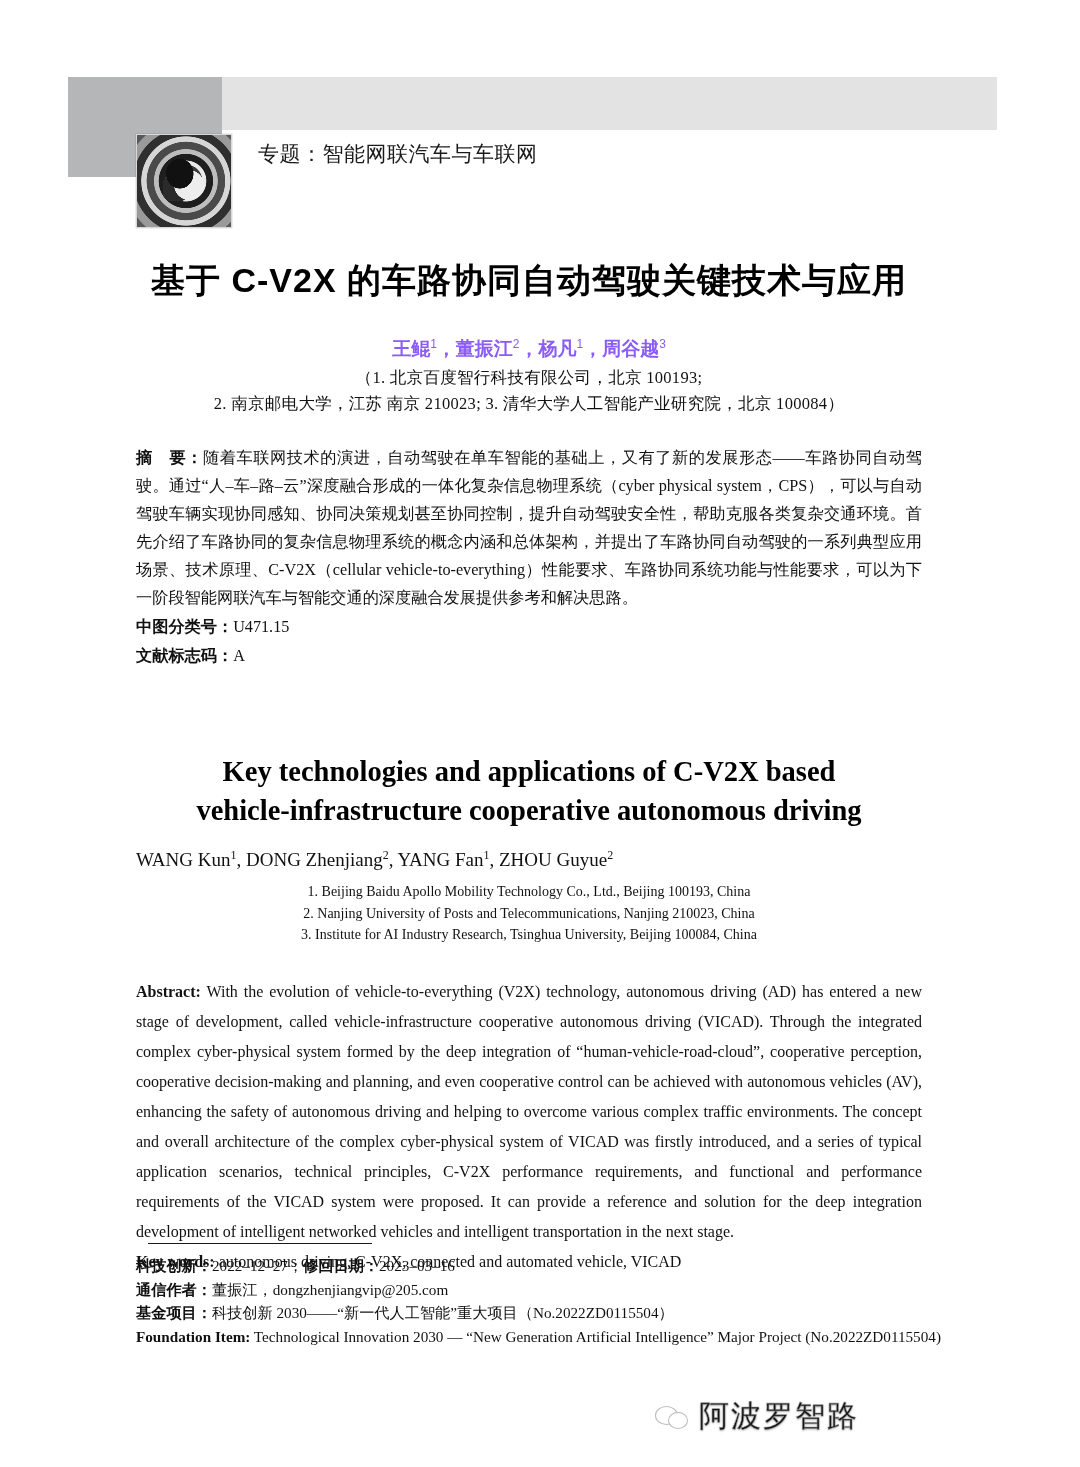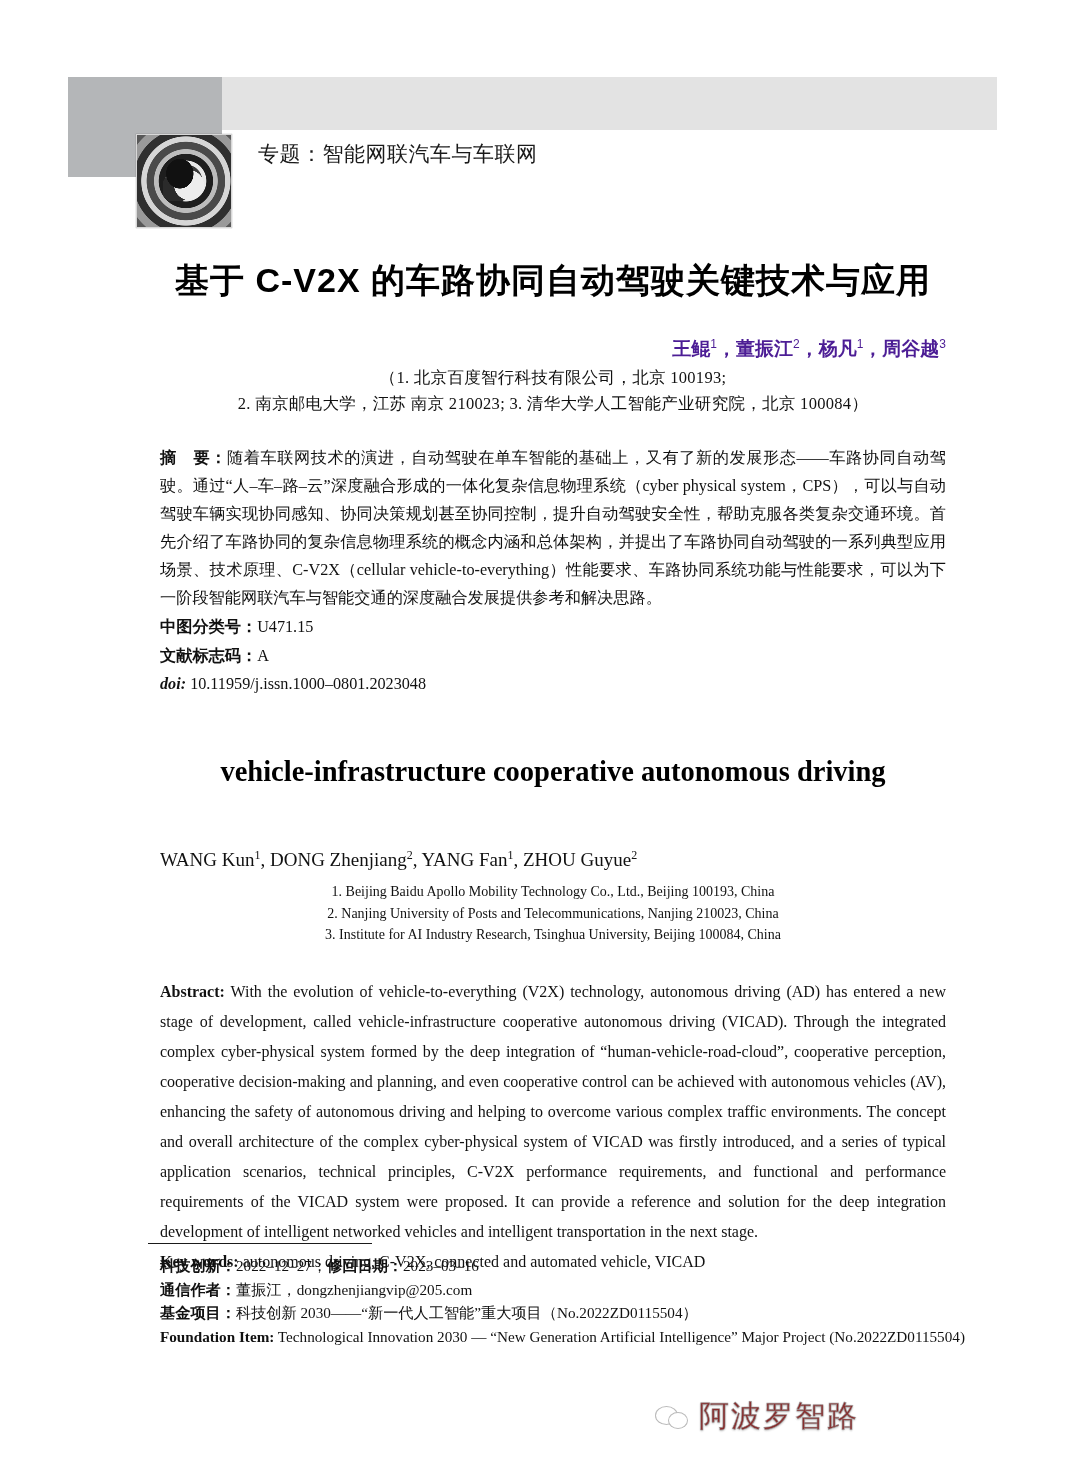--- a/index.html
+++ b/index.html
@@ -65,43 +65,43 @@
     font-family: "Liberation Sans", "DejaVu Sans", sans-serif;
     font-size: 21px;
     letter-spacing: 0.5px;
     color: #1a1a1a;
     white-space: nowrap;
   }
 
   
   .col {
     position: absolute;
-    left: 160px;
+    left: 136px;
     width: 786px;
   }
 
   
   #cn-title {
     top: 258px;
     text-align: center;
     font-family: "Liberation Sans", "DejaVu Sans", sans-serif;
     font-size: 34px;
     font-weight: 600;
     letter-spacing: 1px;
     color: #000;
   }
 
   
   #cn-authors {
     top: 336px;
-    text-align: right;
+    text-align: center;
     font-size: 19px;
     font-weight: 700;
     font-family: "Liberation Sans", "DejaVu Sans", sans-serif;
-    color: #4c1d95;
+    color: #8b5cf6;
   }
   #cn-authors sup { font-size: 12px; font-weight: 400; }
 
   #cn-affil {
     top: 365px;
     text-align: center;
     font-size: 16.5px;
     line-height: 26px;
     letter-spacing: 0.3px;
   }
@@ -194,21 +194,21 @@
     height: 70px;
     pointer-events: none;
   }
   #wm-wechat {
     position: absolute;
     left: 0px;
     top: 14px;
     display: flex;
     align-items: center;
     gap: 10px;
-    color: #7f1d1d;
+    color: #000000;
     opacity: 0.93;
     font-family: "Liberation Sans", "DejaVu Sans", sans-serif;
     font-size: 30px;
     letter-spacing: 2px;
     text-shadow:
       0 0 1px rgba(120,120,120,0.75),
       0 1px 2px rgba(90,90,90,0.5);
   }
   #wm-wechat .wm-label {
     -webkit-text-stroke: 0.7px rgba(150,150,150,0.65);
@@ -258,24 +258,24 @@
 
 <div class="col" id="cn-affil">
   <div class="affil-line">（1. 北京百度智行科技有限公司，北京 100193;</div>
   <div class="affil-line">2. 南京邮电大学，江苏 南京 210023; 3. 清华大学人工智能产业研究院，北京 100084）</div>
 </div>
 
 <div class="col" id="cn-abstract-block">
   <p><span class="lbl">摘　要：</span><span>随着车联网技术的演进，自动驾驶在单车智能的基础上，又有了新的发展形态——车路协同自动驾驶。通过“人–车–路–云”深度融合形成的一体化复杂信息物理系统（cyber physical system，CPS），可以与自动驾驶车辆实现协同感知、协同决策规划甚至协同控制，提升自动驾驶安全性，帮助克服各类复杂交通环境。首先介绍了车路协同的复杂信息物理系统的概念内涵和总体架构，并提出了车路协同自动驾驶的一系列典型应用场景、技术原理、C-V2X（cellular vehicle-to-everything）性能要求、车路协同系统功能与性能要求，可以为下一阶段智能网联汽车与智能交通的深度融合发展提供参考和解决思路。</span></p>
   <p class="meta-line"><span class="lbl">中图分类号：</span><span>U471.15</span></p>
   <p class="meta-line"><span class="lbl">文献标志码：</span><span>A</span></p>
-  <p class="meta-line"><span class="doi-lbl">doi:</span>&nbsp;<span>10.11959/j.issn.1000–0801.2023048</span></p>
 </div>
 
 <div class="col" id="en-title">
+  <span class="en-title-line">Key technologies and applications of C-V2X based</span>
   <span class="en-title-line">vehicle-infrastructure cooperative autonomous driving</span>
 </div>
 
 <div class="col" id="en-authors">
   <span>WANG Kun</span><sup>1</sup>, <span>DONG Zhenjiang</span><sup>2</sup>, <span>YANG Fan</span><sup>1</sup>, <span>ZHOU Guyue</span><sup>2</sup>
 </div>
 
 <div class="col" id="en-affil">
   <div>1. Beijing Baidu Apollo Mobility Technology Co., Ltd., Beijing 100193, China</div>
   <div>2. Nanjing University of Posts and Telecommunications, Nanjing 210023, China</div>

